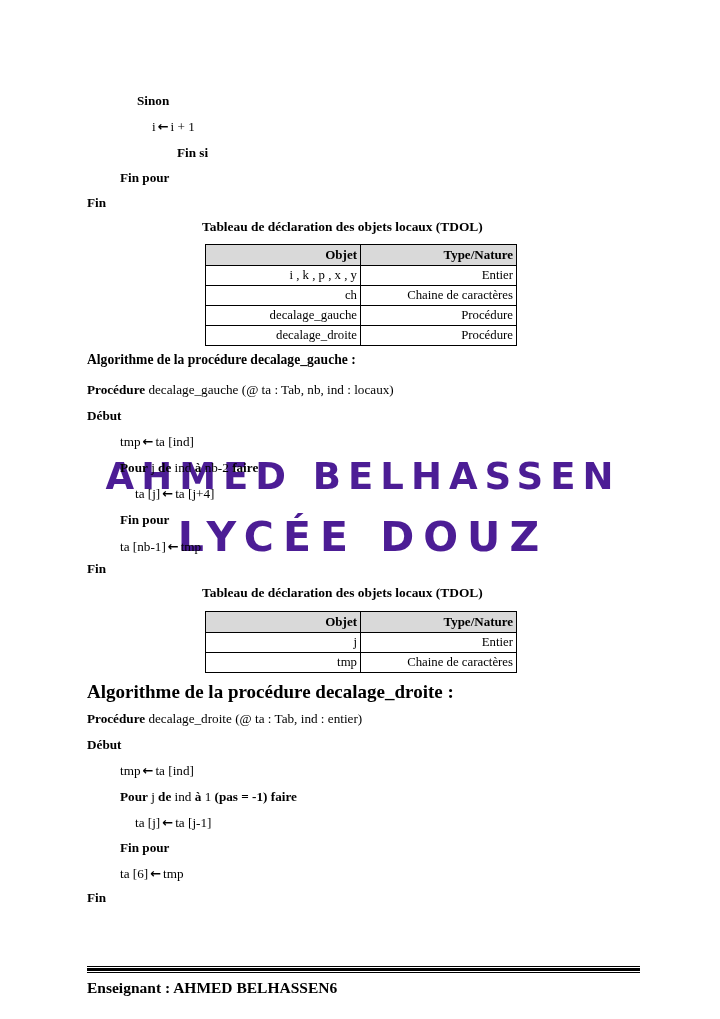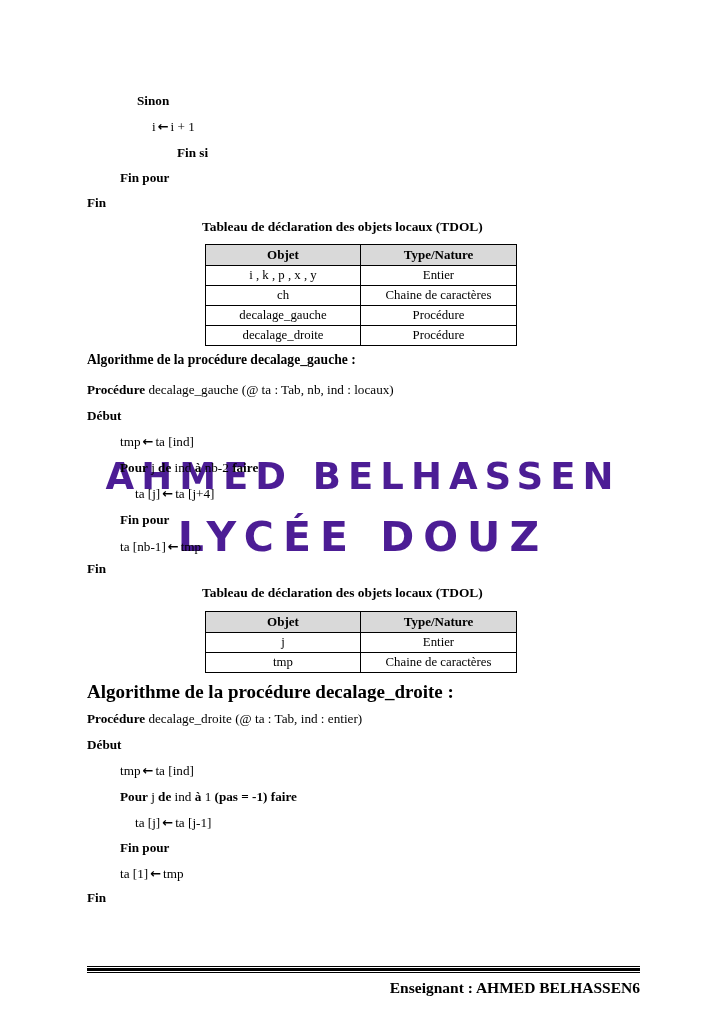--- a/index.html
+++ b/index.html
@@ -67,21 +67,21 @@
   }
   .footer-rule i {
     display: block;
     height: 3px;
     background: #000;
   }
   .footer-row {
     margin-top: 6px;
     display: flex;
     align-items: baseline;
-    justify-content: flex-end;
+    justify-content: flex-start;
   }
   .footer-teacher {
     font-size: 15.5px;
     font-weight: bold;
     white-space: nowrap;
   }
   .footer-page {
     font-size: 15.5px;
     font-weight: bold;
   }
@@ -122,21 +122,21 @@
     position: absolute;
     left: 205px;
     width: 311px;
     border-collapse: collapse;
     table-layout: fixed;
     background: #fff;
     z-index: 3;
   }
   .tdol td, .tdol th {
     border: 1px solid #000;
-    text-align: center;
+    text-align: right;
     font-size: 12.8px;
     padding: 2px 3px;
     height: 18px;
     font-weight: normal;
     background: #fff;
   }
   .tdol thead th {
     background: #d9d9d9;
     font-weight: bold;
     font-size: 13px;
@@ -267,21 +267,21 @@
     <div class="line b" style="left:87px; top:738px;">Début</div>
 
     <div class="line" style="left:120px; top:764px;"><span>tmp</span><span class="arrow">←</span><span>ta [ind]</span></div>
 
     <div class="line" style="left:120px; top:790px;"><span style="font-weight:bold;">Pour</span> <span>j</span> <span style="font-weight:bold;">de</span> <span>ind</span> <span style="font-weight:bold;">à</span> <span>1</span> <span style="font-weight:bold;">(pas = -1)</span> <span style="font-weight:bold;">faire</span></div>
 
     <div class="line" style="left:135px; top:816px;"><span>ta [j]</span><span class="arrow">←</span><span>ta [j-1]</span></div>
 
     <div class="line b" style="left:120px; top:841px;">Fin pour</div>
 
-    <div class="line" style="left:120px; top:867px;"><span>ta [1]</span><span class="arrow">←</span><span>tmp</span></div>
+    <div class="line" style="left:120px; top:867px;"><span>ta [6]</span><span class="arrow">←</span><span>tmp</span></div>
 
     <div class="line b" style="left:87px; top:891px;">Fin</div>
 
   </div>
 
   <div class="footer">
     <div class="footer-rule">
         <i></i>
       </div>
     <div class="footer-row">

